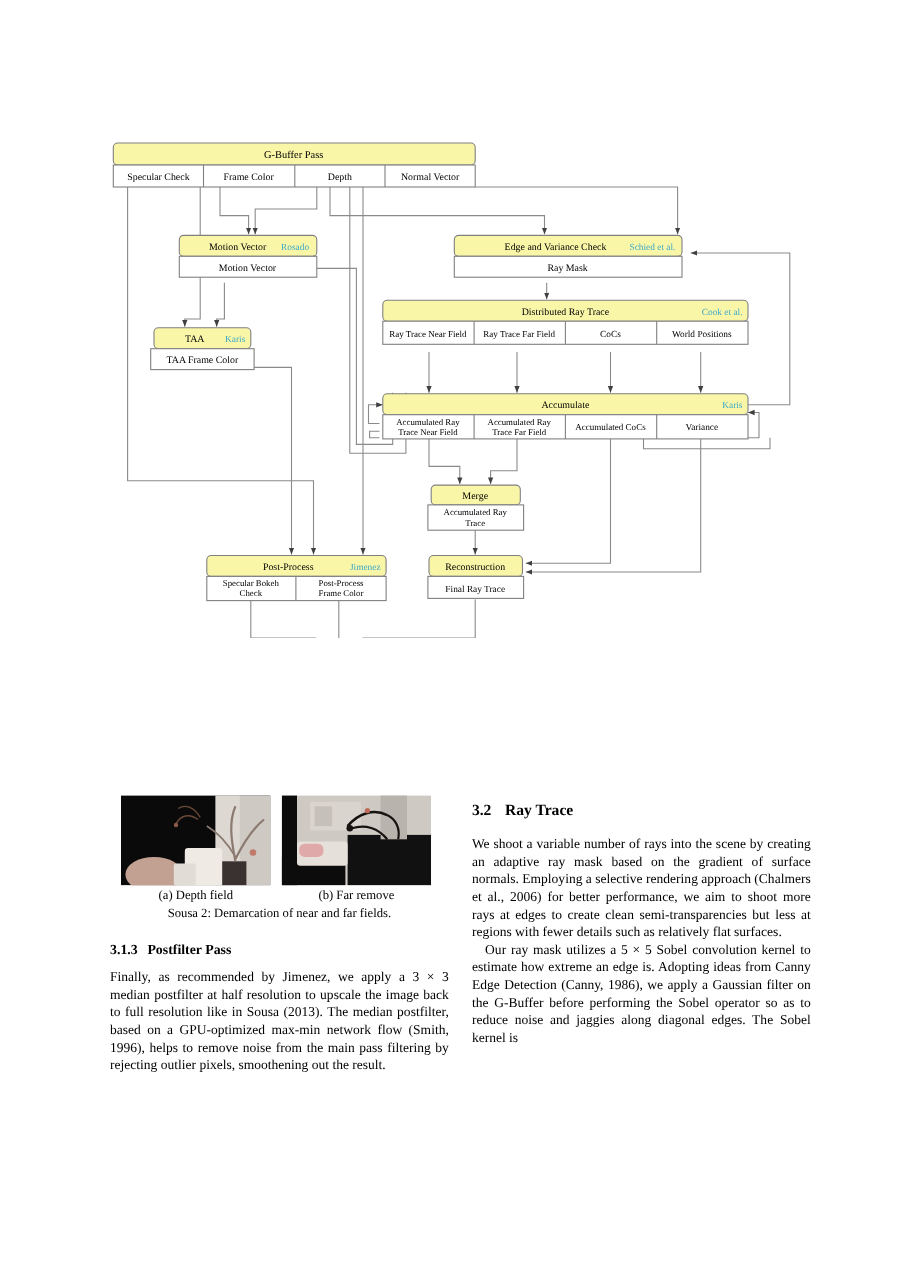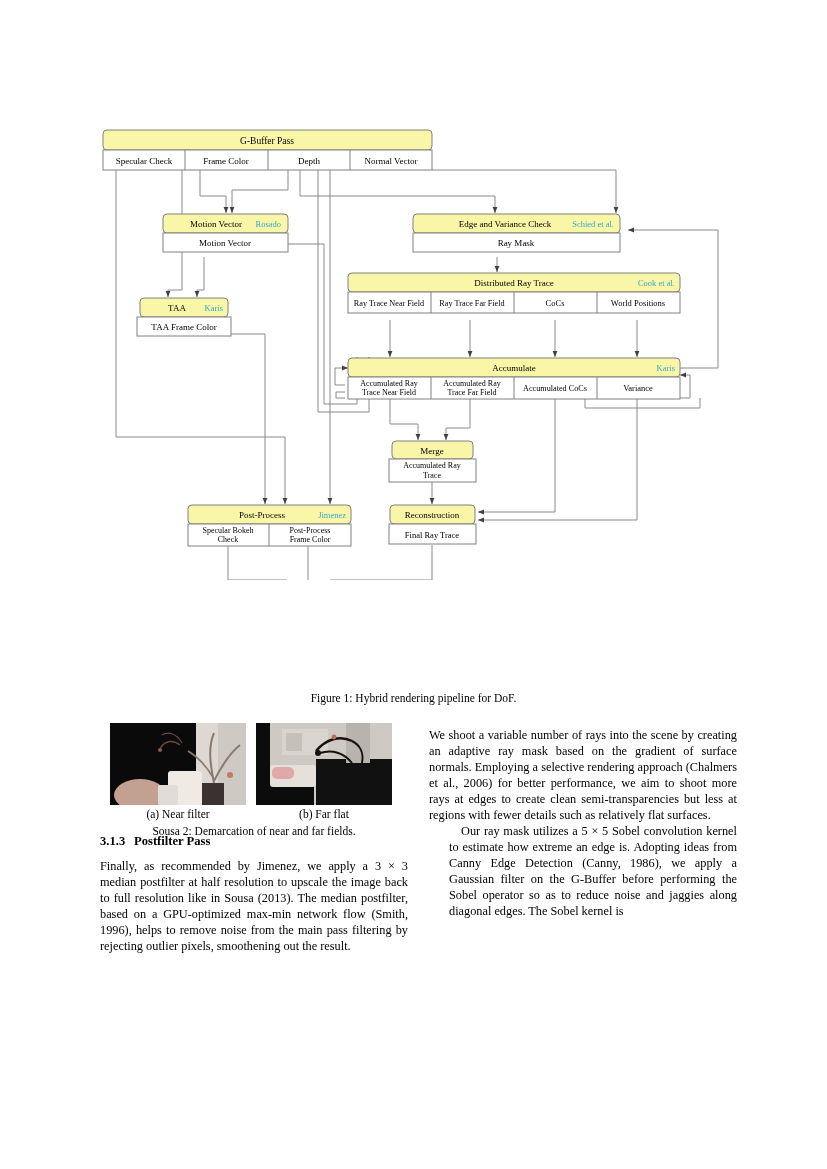--- a/index.html
+++ b/index.html
@@ -40,21 +40,21 @@
   h3.sec{
     font-size:12.6px;
     font-weight:bold;
     margin:0 0 10px 0;
     font-family:"Liberation Serif", serif;
   }
   h3.sec .num{display:inline-block;min-width:34px;}
   h3.sec.big{font-size:14.2px;}
   h3.sec.big .num{min-width:30px;}
   p.para{margin:0 0 0 0;text-indent:0;font-family:Liberation Serif, serif;}
-  p.para + p.para{text-indent:12px;margin-left:20px;}
+  p.para + p.para{text-indent:12px;}
 
   .subcap{
     position:absolute;
     font-size:11.5px;
     text-align:center;
     font-family:"Liberation Serif", serif;
   }
 
   
   .fig2img{position:absolute;overflow:hidden;}
@@ -247,21 +247,20 @@
         <text x="616" y="649" text-anchor="middle" font-family="Liberation Serif, serif" font-size="8.5">Render Pass</text>
         <text x="616" y="666" text-anchor="middle" font-family="Liberation Serif, serif" font-size="8.5">Output Texture</text>
         <text x="711" y="636" text-anchor="end" font-family="Liberation Serif, serif" font-size="8.5" fill="#3aa8c8">Legend</text>
         <text x="691" y="652" text-anchor="middle" font-family="Liberation Serif, serif" font-size="8">Used as</text>
         <text x="691" y="662" text-anchor="middle" font-family="Liberation Serif, serif" font-size="8">Input</text>
         <path d="M659,662 L676,662 L676,646 L662,646" fill="none" stroke="#8a8a8a" stroke-width="1" marker-end="url(#arr)"></path>
       </g>
     </svg>
   </div>
 
-  <div class="fig-cap" style="top:692px;">Figure 1: Hybrid rendering pipeline for DoF.</div>
 
   <div class="fig2img" style="left:110px;top:723px;width:136px;height:82px;">
     <svg class="thumb" viewBox="0 0 136 82" preserveAspectRatio="none" xmlns="http://www.w3.org/2000/svg">
       <rect width="136" height="82" fill="#0b0a0a"></rect>
       <rect x="86" y="0" width="50" height="82" fill="#cfc9c4"></rect>
       <rect x="86" y="0" width="22" height="82" fill="#ddd8d2"></rect>
       <ellipse cx="30" cy="72" rx="26" ry="16" fill="#c2a193"></ellipse>
       <rect x="58" y="48" width="34" height="34" rx="3" fill="#efeae4"></rect>
       <rect x="48" y="62" width="20" height="20" rx="2" fill="#e2dcd6"></rect>
       <rect x="92" y="60" width="22" height="22" fill="#3a3230"></rect>
@@ -287,30 +286,33 @@
       <rect x="30" y="10" width="16" height="18" fill="#c6c0ba"></rect>
       <rect x="90" y="0" width="24" height="40" fill="#b9b3ad"></rect>
       <path d="M60,28 C70,16 84,12 96,18" stroke="#16120f" stroke-width="2.4" fill="none"></path>
       <path d="M64,30 C76,26 88,30 96,40" stroke="#16120f" stroke-width="2" fill="none"></path>
       <path d="M96,18 C104,22 108,30 106,40" stroke="#16120f" stroke-width="2" fill="none"></path>
       <circle cx="62" cy="30" r="3" fill="#16120f"></circle>
       <circle cx="78" cy="14" r="2.4" fill="#c06a5a"></circle>
     </svg>
   </div>
 
-  <div class="subcap" style="left:110px;top:808px;width:136px;">(a) Near filter</div>
-  <div class="subcap" style="left:256px;top:808px;width:136px;">(b) Far flat</div>
+  <div class="subcap" style="left:110px;top:808px;width:136px;">(a) Depth field</div>
+  <div class="subcap" style="left:256px;top:808px;width:136px;">(b) Far remove</div>
 
   <div class="subcap" style="left:100px;top:825px;width:308px;">Sousa 2: Demarcation of near and far fields.</div>
 
-  <div class="col col-left" style="top:833px;">
+  <div class="col col-left" style="top:855px;">
     <h3 class="sec">
       <span class="num">3.1.3</span><span>Postfilter Pass</span>
     </h3>
     <p class="para">Finally, as recommended by Jimenez, we apply a 3 × 3 median postfilter at half resolution to upscale the image back to full resolution like in Sousa (2013). The median postfilter, based on a GPU-optimized max-min network flow (Smith, 1996), helps to remove noise from the main pass filtering by rejecting outlier pixels, smoothening out the result.</p>
   </div>
 
   <div class="col col-right" style="top:728px;">
+    <h3 class="sec big" style="margin-bottom:14px;">
+      <span class="num">3.2</span><span>Ray Trace</span>
+    </h3>
     <p class="para">We shoot a variable number of rays into the scene by creating an adaptive ray mask based on the gradient of surface normals. Employing a selective rendering approach (Chalmers et al., 2006) for better performance, we aim to shoot more rays at edges to create clean semi-transparencies but less at regions with fewer details such as relatively flat surfaces.</p>
     <p class="para">Our ray mask utilizes a 5 × 5 Sobel convolution kernel to estimate how extreme an edge is. Adopting ideas from Canny Edge Detection (Canny, 1986), we apply a Gaussian filter on the G-Buffer before performing the Sobel operator so as to reduce noise and jaggies along diagonal edges. The Sobel kernel is</p>
   </div>
 
 </div>
 
 </body></html>

